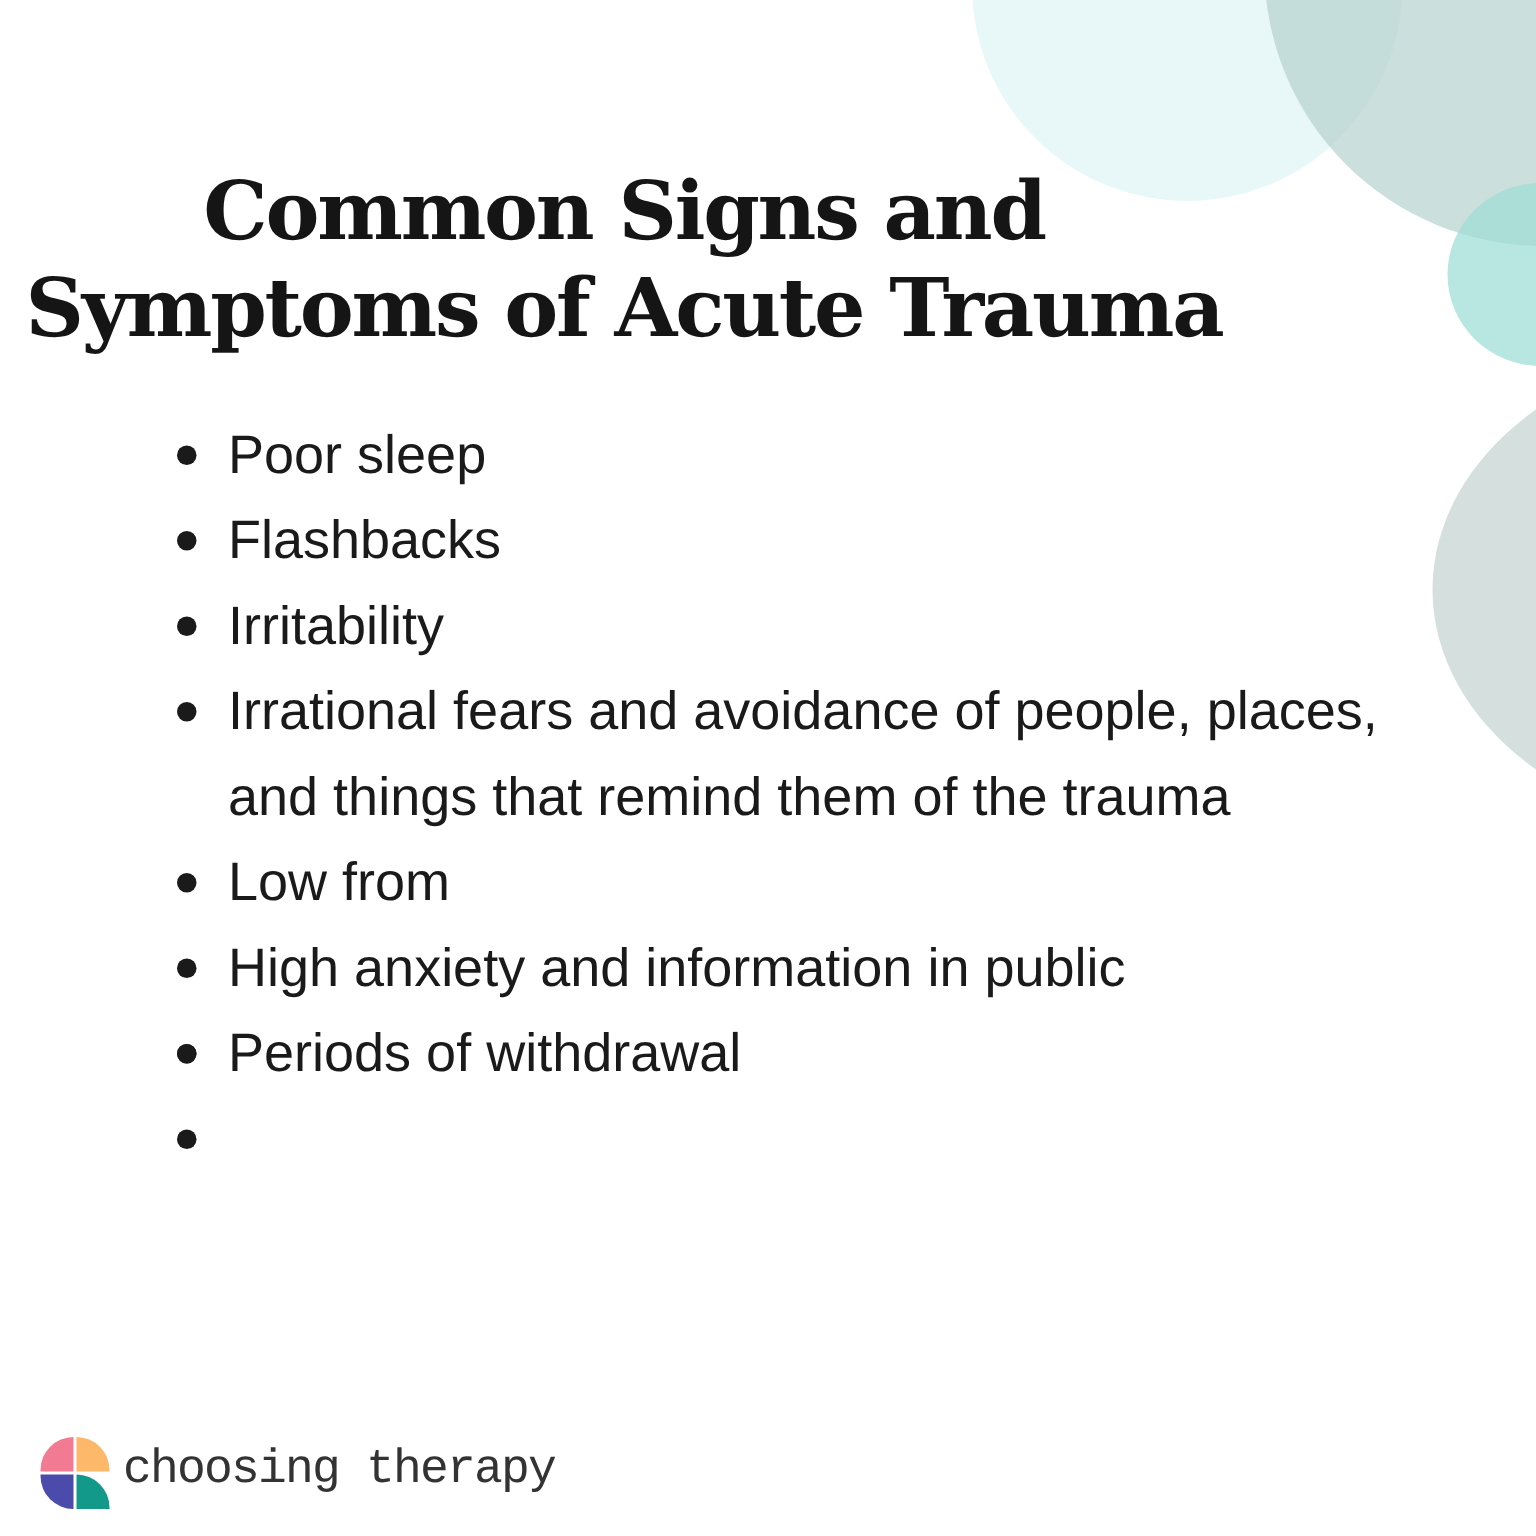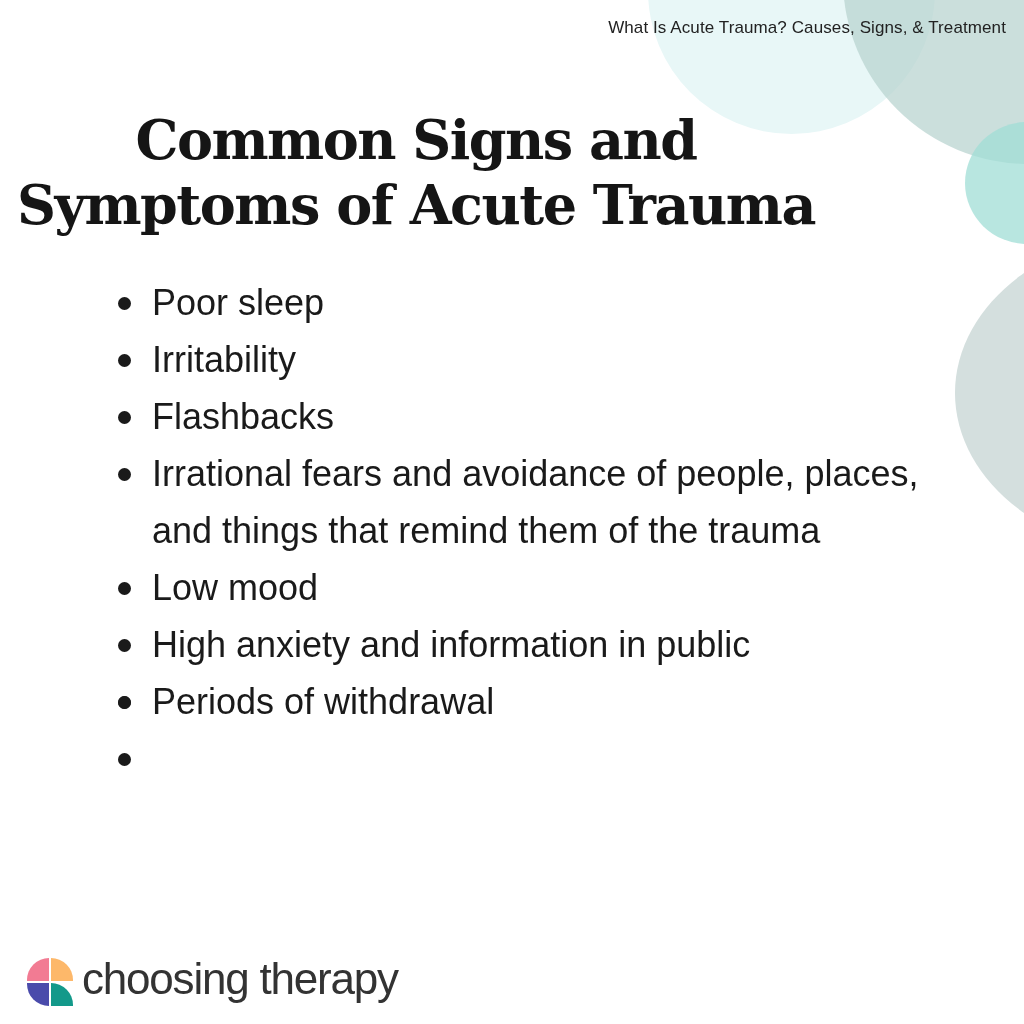--- a/index.html
+++ b/index.html
@@ -95,49 +95,48 @@
       position: absolute;
       width: 22px;
       height: 23px;
     }
     .q-tl { left: 0; top: 0; background: #f27b93; border-top-left-radius: 22px; }
     .q-tr { left: 24px; top: 0; background: #fdb86a; border-top-right-radius: 22px; }
     .q-bl { left: 0; top: 25px; background: #4a4bab; border-bottom-left-radius: 22px; }
     .q-br { left: 24px; top: 25px; background: #13998a; border-top-right-radius: 22px; }
     .logo-text {
       margin-left: 9px;
-      font-family: Liberation Sans, sans-serif;
-      font-size: 44px;
+      font-family: Liberation Mono, monospace;
+      font-size: 32px;
       color: #333333;
       letter-spacing: -1.2px;
       margin-top: -6px;
     }
   </style>
 </head>
 <body>
 
 <div class="canvas">
   <div class="circle c1"></div>
   <div class="circle c2"></div>
   <div class="circle c3"></div>
   <div class="circle c4"></div>
 
-  <div class="header-tag">What Is Acute Trauma? Causes, Signs, &amp; Treatment</div>
 
   <h1 class="title">
     <span>Common Signs and</span><br>
     <span>Symptoms of Acute Trauma</span>
   </h1>
 
   <ul class="list">
     <li><span class="bullet"></span><span>Poor sleep</span></li>
+    <li><span class="bullet"></span><span>Flashbacks</span></li>
     <li><span class="bullet"></span><span>Irritability</span></li>
-    <li><span class="bullet"></span><span>Flashbacks</span></li>
     <li><span class="bullet"></span><span>Irrational fears and avoidance of people, places, and things that remind them of the trauma</span></li>
-    <li><span class="bullet"></span><span>Low mood</span></li>
+    <li><span class="bullet"></span><span>Low from</span></li>
     <li><span class="bullet"></span><span>High anxiety and information in public</span></li>
     <li><span class="bullet"></span></li>
     <li><span class="bullet"></span><span>Periods of withdrawal</span></li>
     <li><span class="bullet"></span></li>
   </ul>
 
   <div class="logo">
     <div class="logo-mark">
       <div class="q q-tl"></div>
       <div class="q q-tr"></div>

